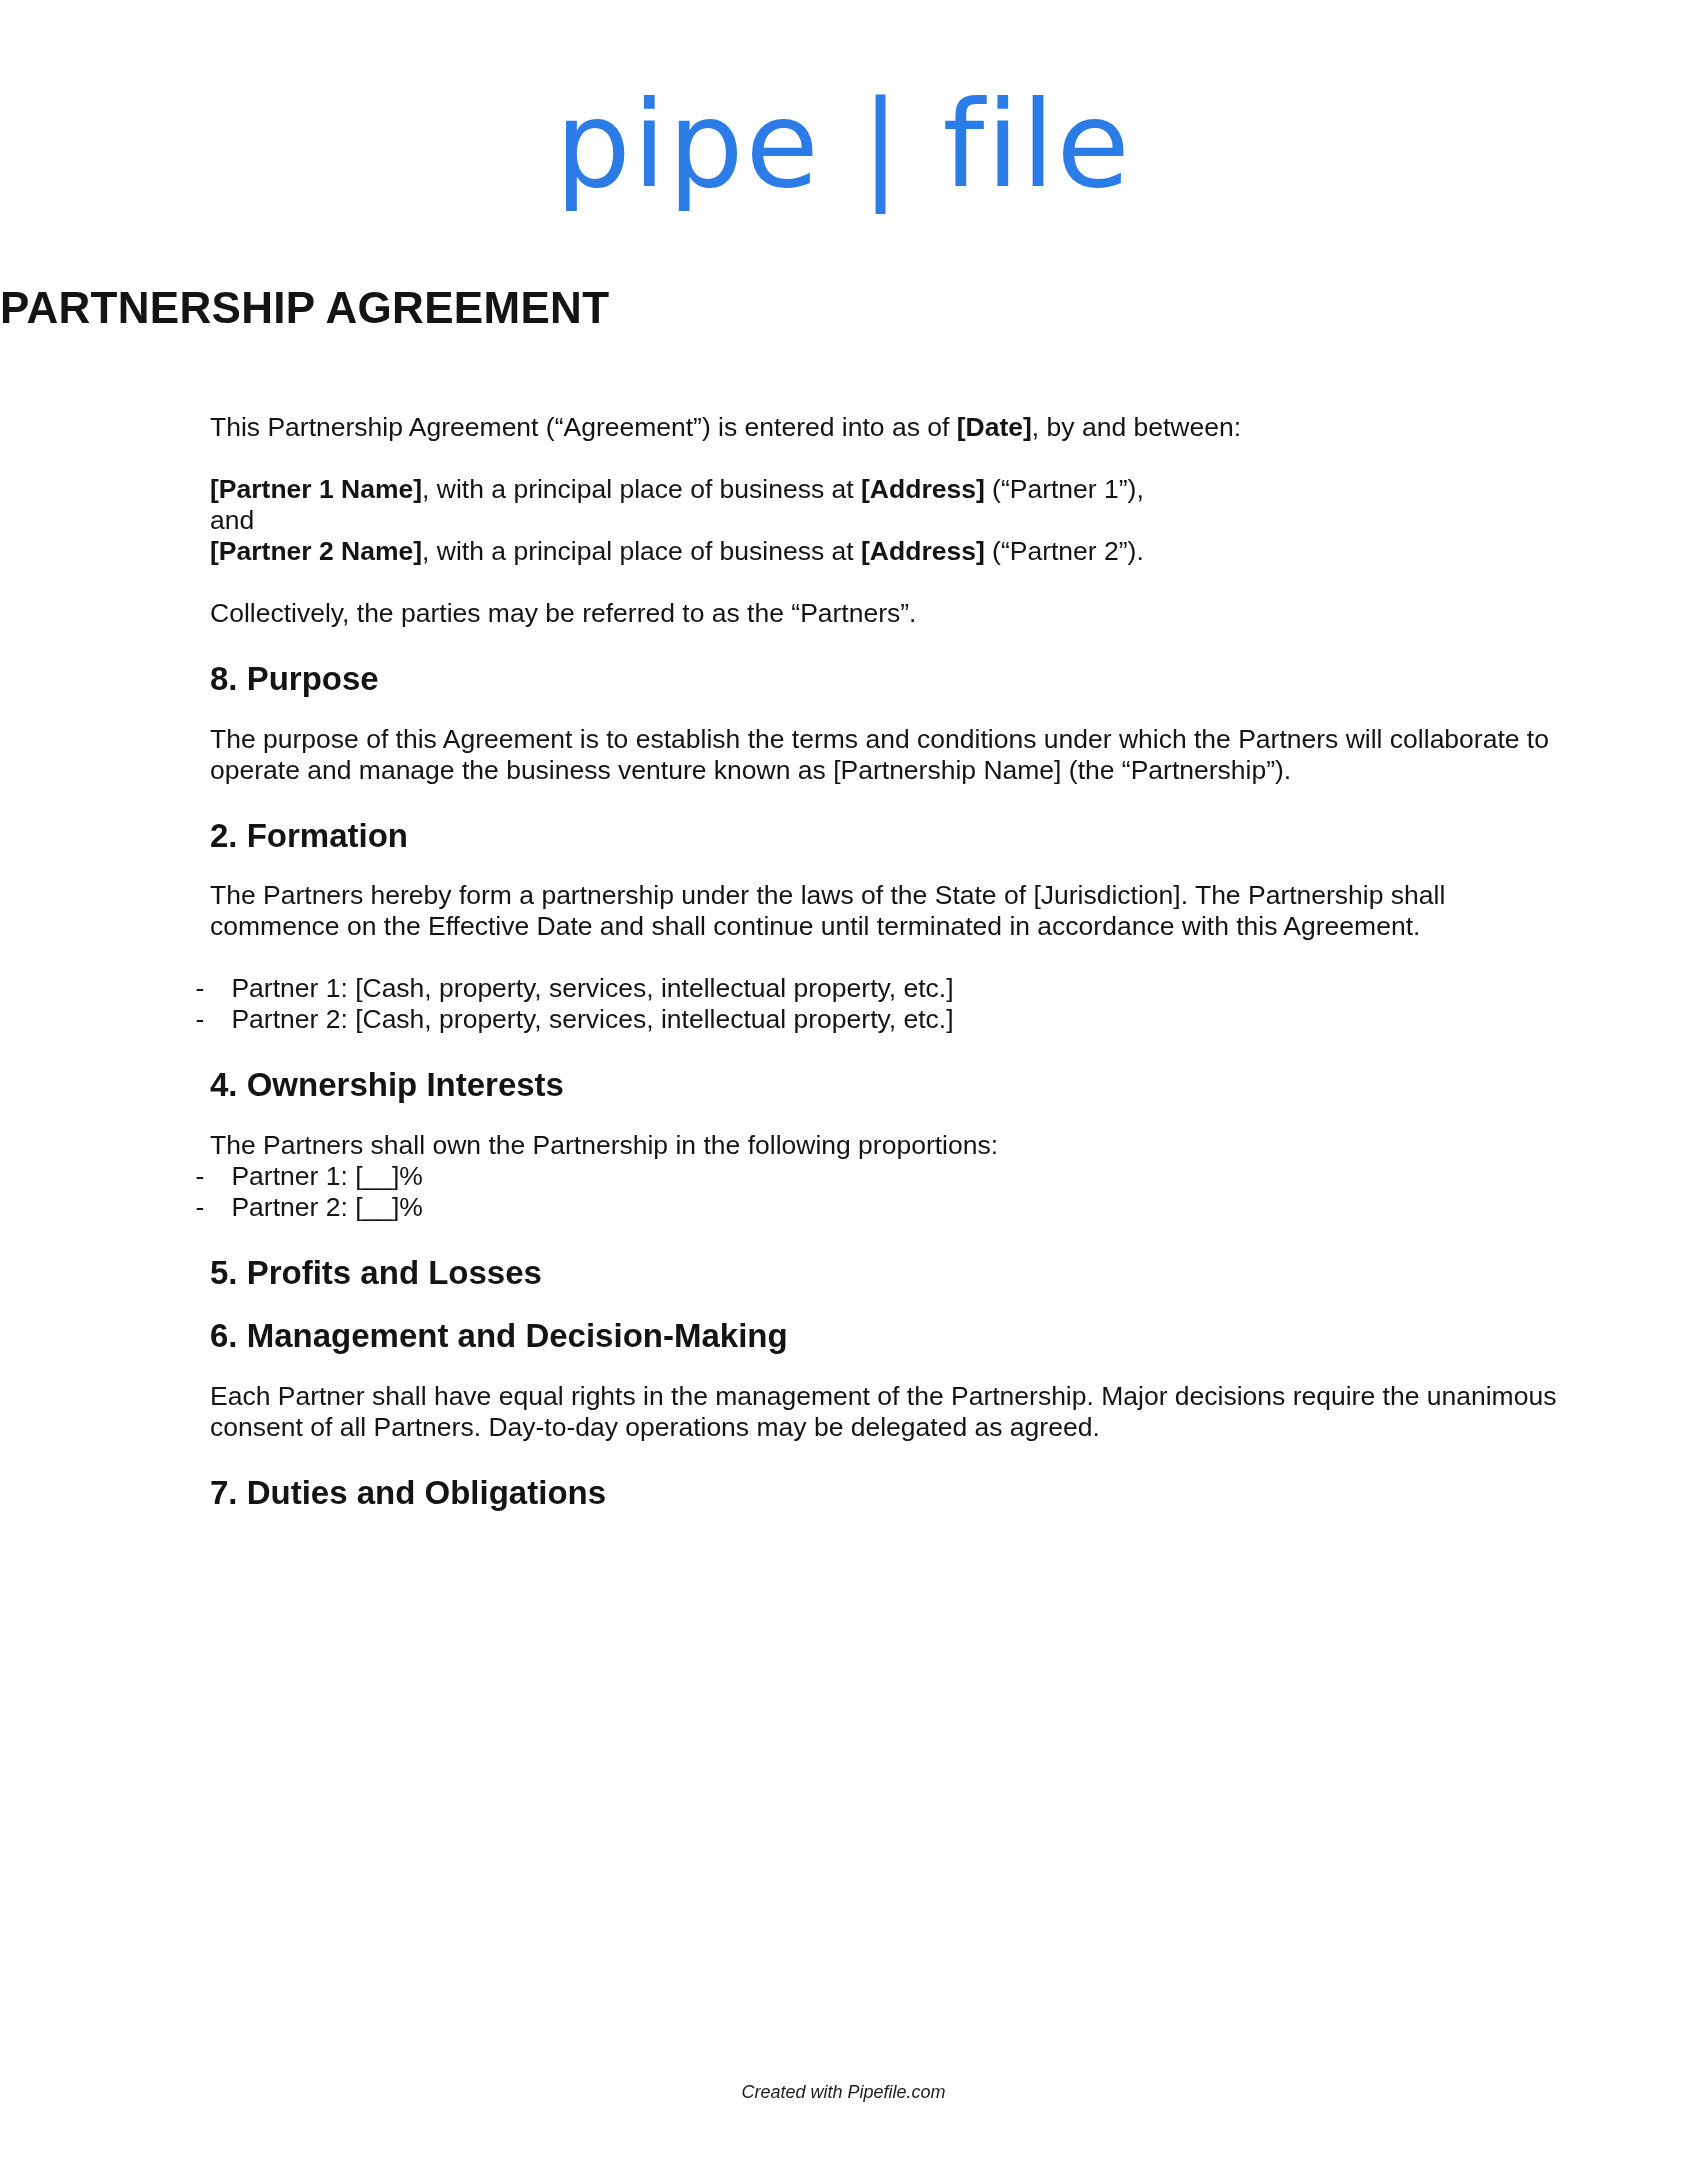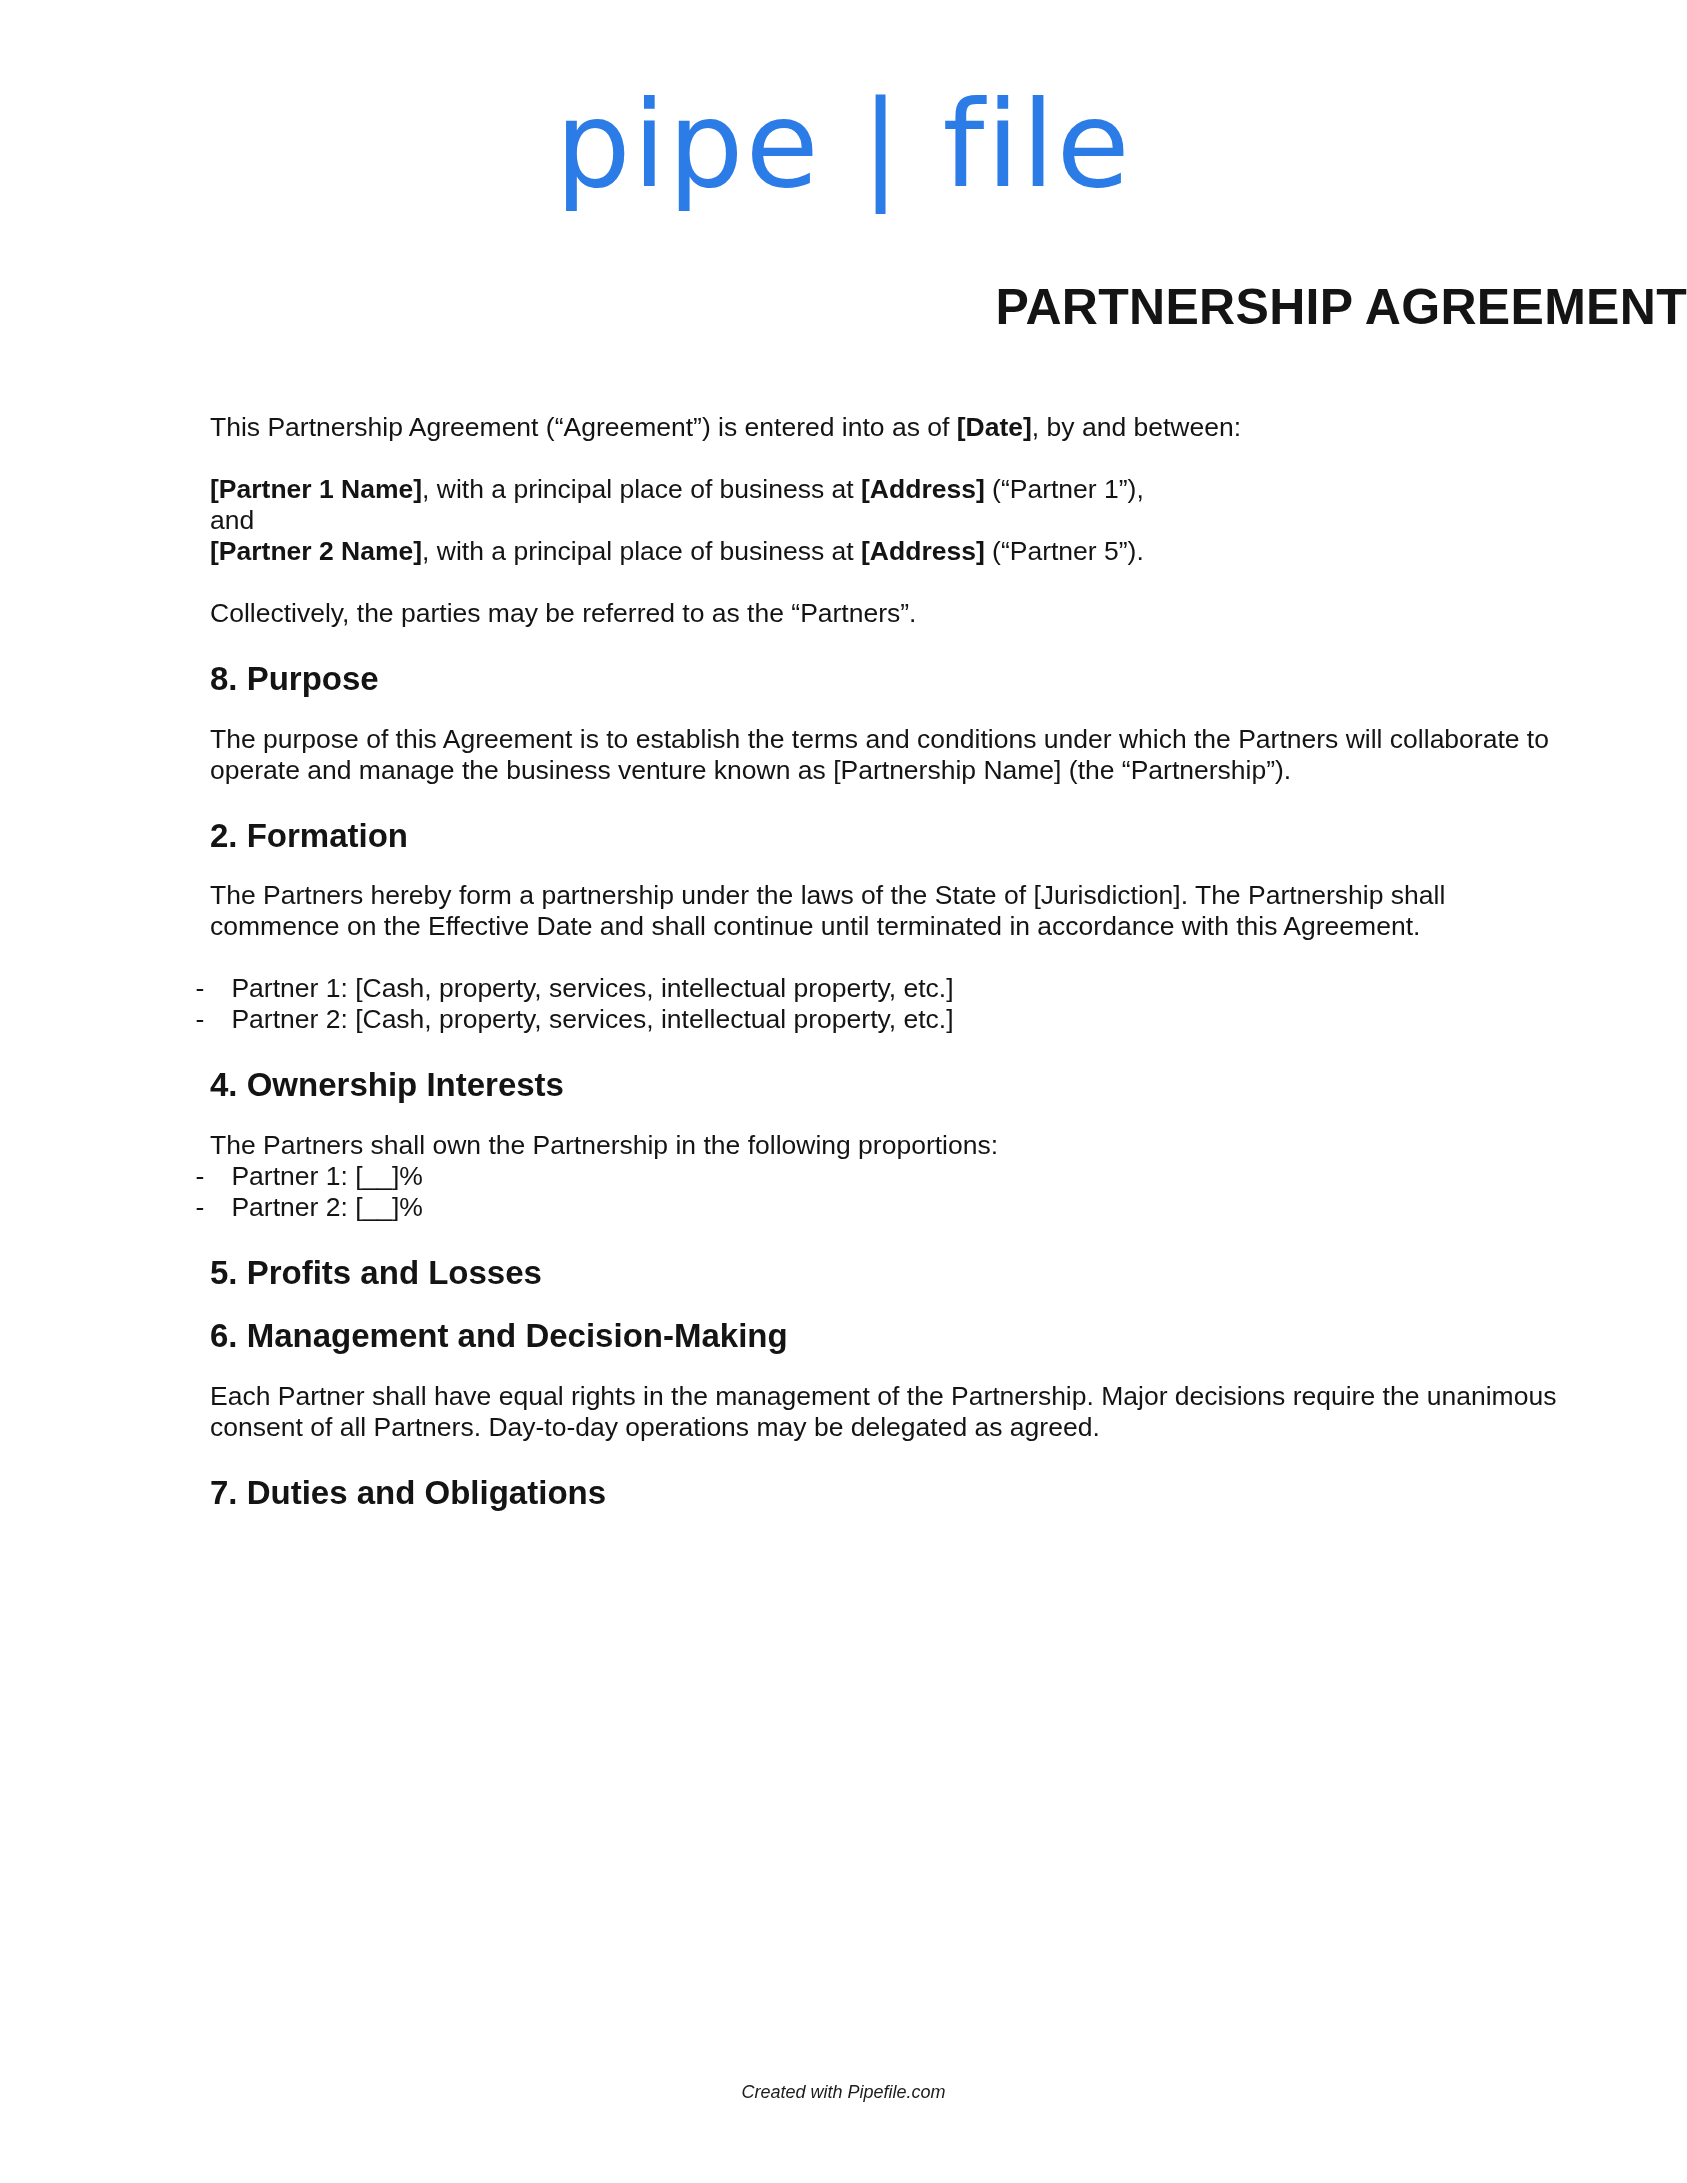--- a/index.html
+++ b/index.html
@@ -15,27 +15,26 @@
   .logo-wrap { padding-top: 63px; text-align: center; }
   .logo-text {
     font-family: "DejaVu Sans", sans-serif;
     font-size: 119px;
     line-height: 165px;
     letter-spacing: 2px;
     font-weight: 400;
     display: inline-block;
   }
   .doc-title {
-    font-size: 50px;
+    font-size: 44px;
     line-height: 53px;
     font-weight: bold;
-    text-align: right;
+    text-align: left;
     margin: 53px 0 0 0;
     letter-spacing: 0.3px;
-    padding-left: 24px;
   }
   .content { margin-top: 78px; padding: 0 120px 0 210px; }
   p.body-text {
     font-size: 26.5px;
     line-height: 31px;
     margin: 0 0 31px 0;
   }
   p.body-text.tight { margin-bottom: 0; }
   .section-heading {
     font-size: 33px;
@@ -74,21 +73,21 @@
 <div class="page">
 
   <header class="logo-wrap">
     <span class="logo-text" style="color: rgb(43, 124, 230);">pipe | file</span>
   </header>
 
   <h1 class="doc-title">PARTNERSHIP AGREEMENT</h1>
 
   <main class="content">
     <p class="body-text"><span>This Partnership Agreement (“Agreement”) is entered into as of </span><b>[Date]</b><span>, by and between:</span></p>
-    <p class="body-text"><b>[Partner 1 Name]</b><span>, with a principal place of business at </span><b>[Address]</b><span> (“Partner 1”),</span><br><span>and</span><br><b>[Partner 2 Name]</b><span>, with a principal place of business at </span><b>[Address]</b><span> (“Partner 5”).</span></p>
+    <p class="body-text"><b>[Partner 1 Name]</b><span>, with a principal place of business at </span><b>[Address]</b><span> (“Partner 1”),</span><br><span>and</span><br><b>[Partner 2 Name]</b><span>, with a principal place of business at </span><b>[Address]</b><span> (“Partner 2”).</span></p>
     <p class="body-text">Collectively, the parties may be referred to as the “Partners”.</p>
     <div>
         <h2 class="section-heading">8. Purpose</h2>
         <p class="body-text">The purpose of this Agreement is to establish the terms and conditions under which the Partners will collaborate to operate and manage the business venture known as [Partnership Name] (the “Partnership”).</p>
         <h2 class="section-heading">2. Formation</h2>
         <p class="body-text">The Partners hereby form a partnership under the laws of the State of [Jurisdiction]. The Partnership shall commence on the Effective Date and shall continue until terminated in accordance with this Agreement.</p>
         <ul class="bullet-list">
           <li>
             <span class="dash">-</span>
             <span class="bullet-text">Partner 1: [Cash, property, services, intellectual property, etc.]</span>

